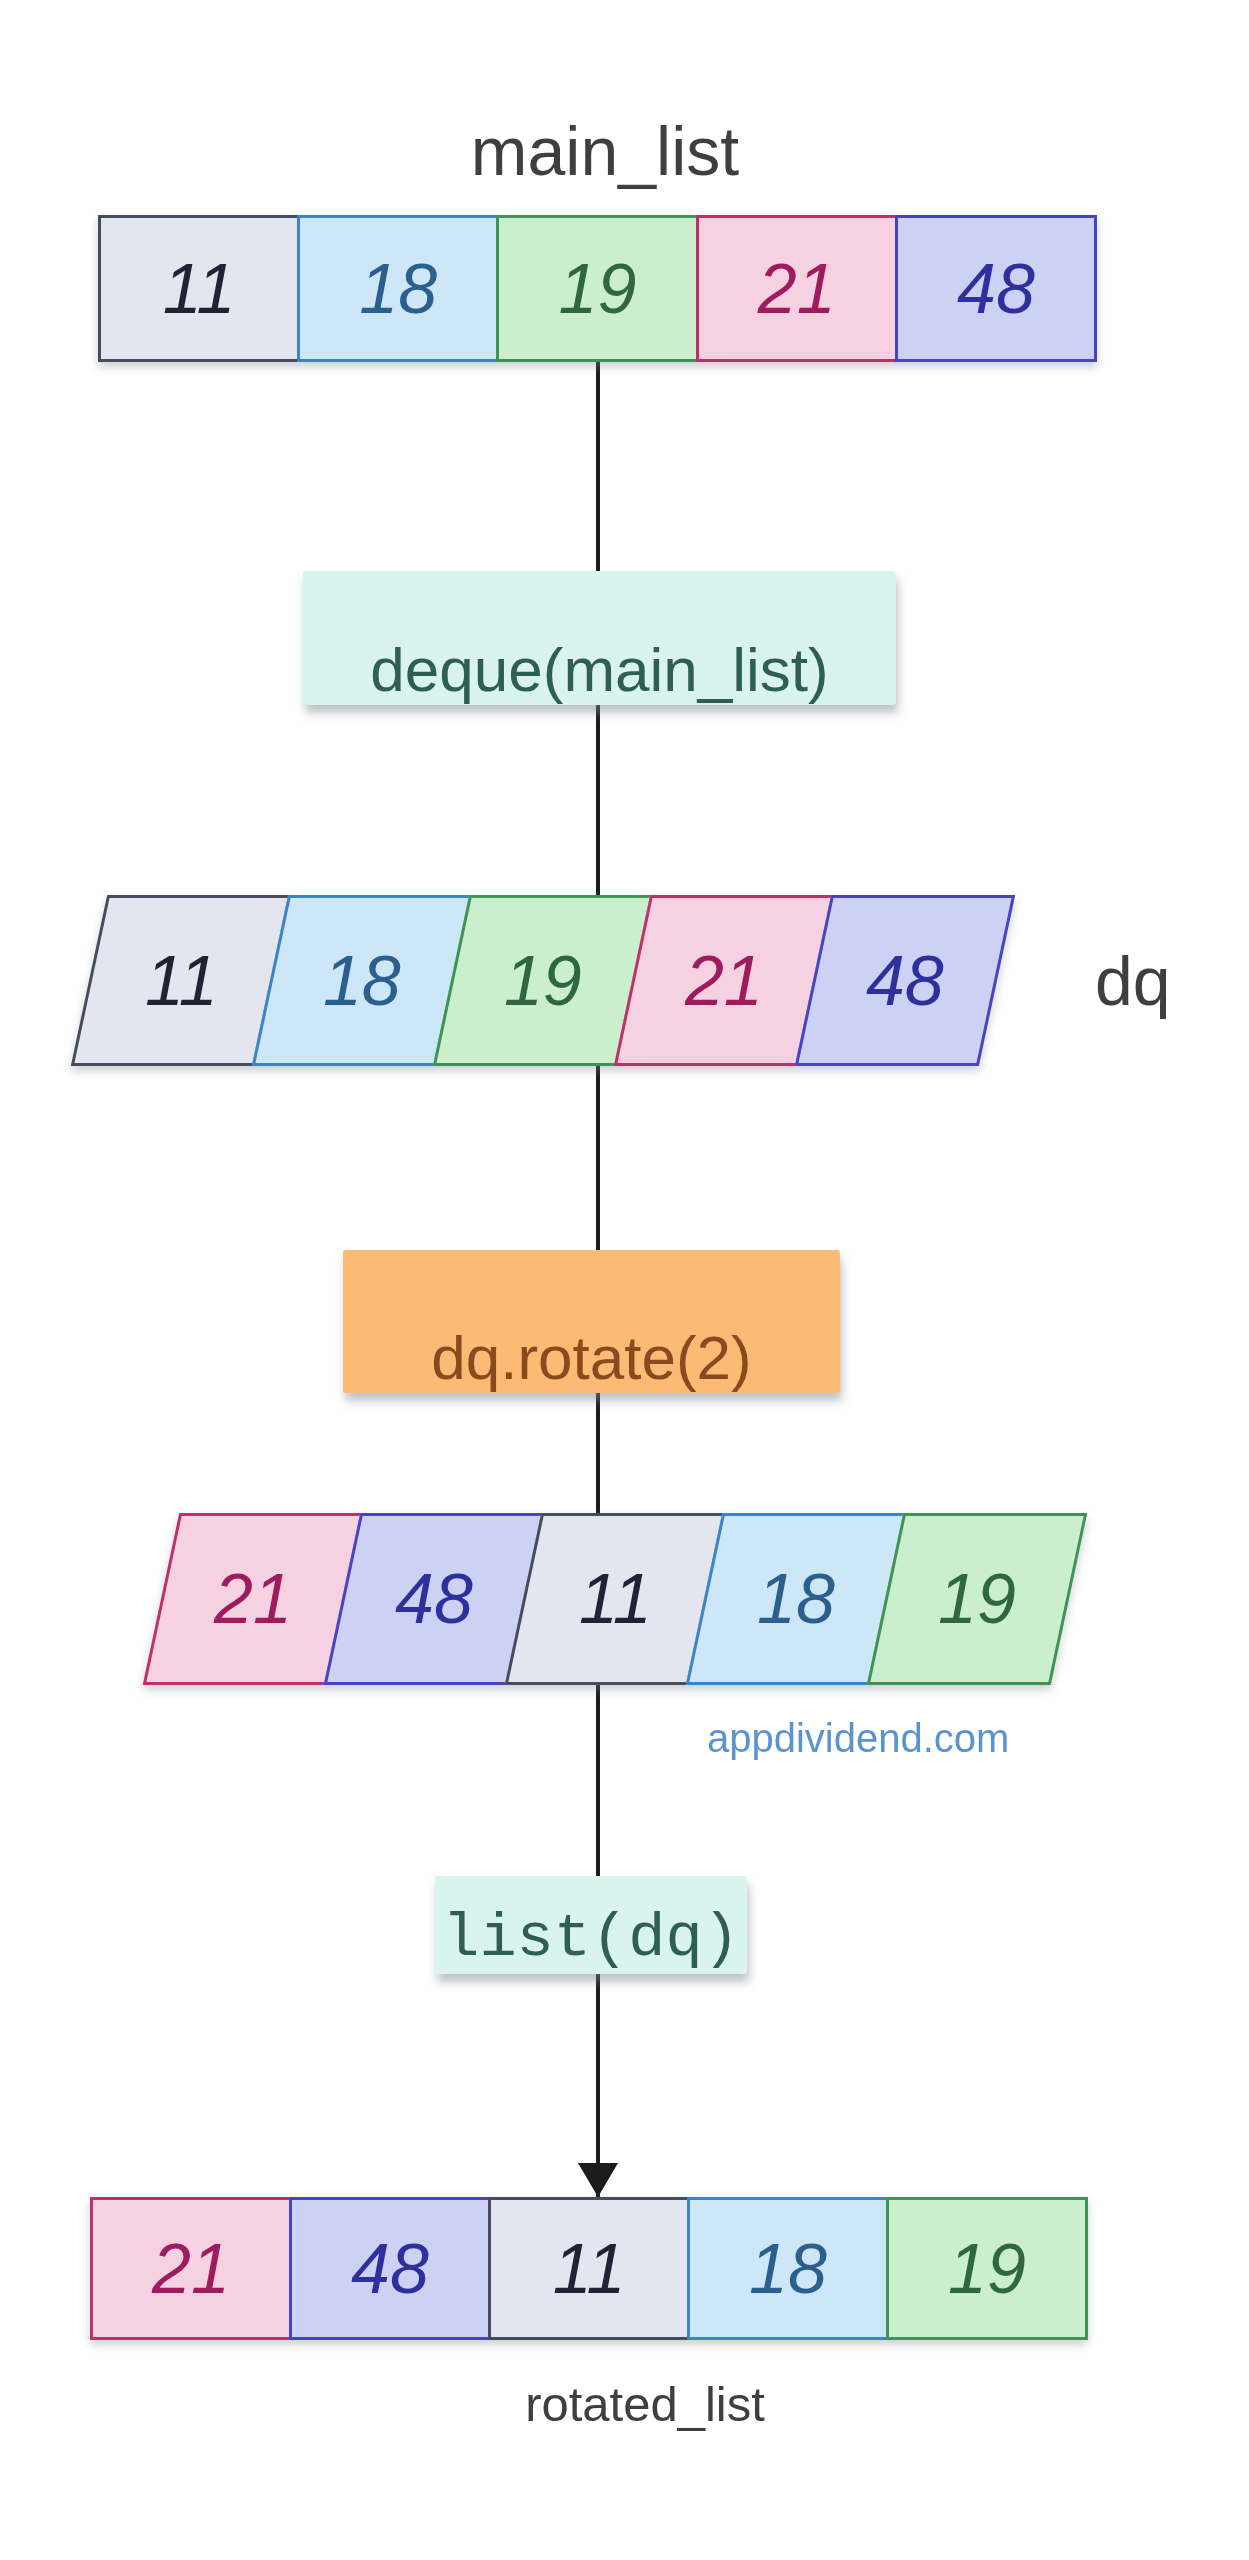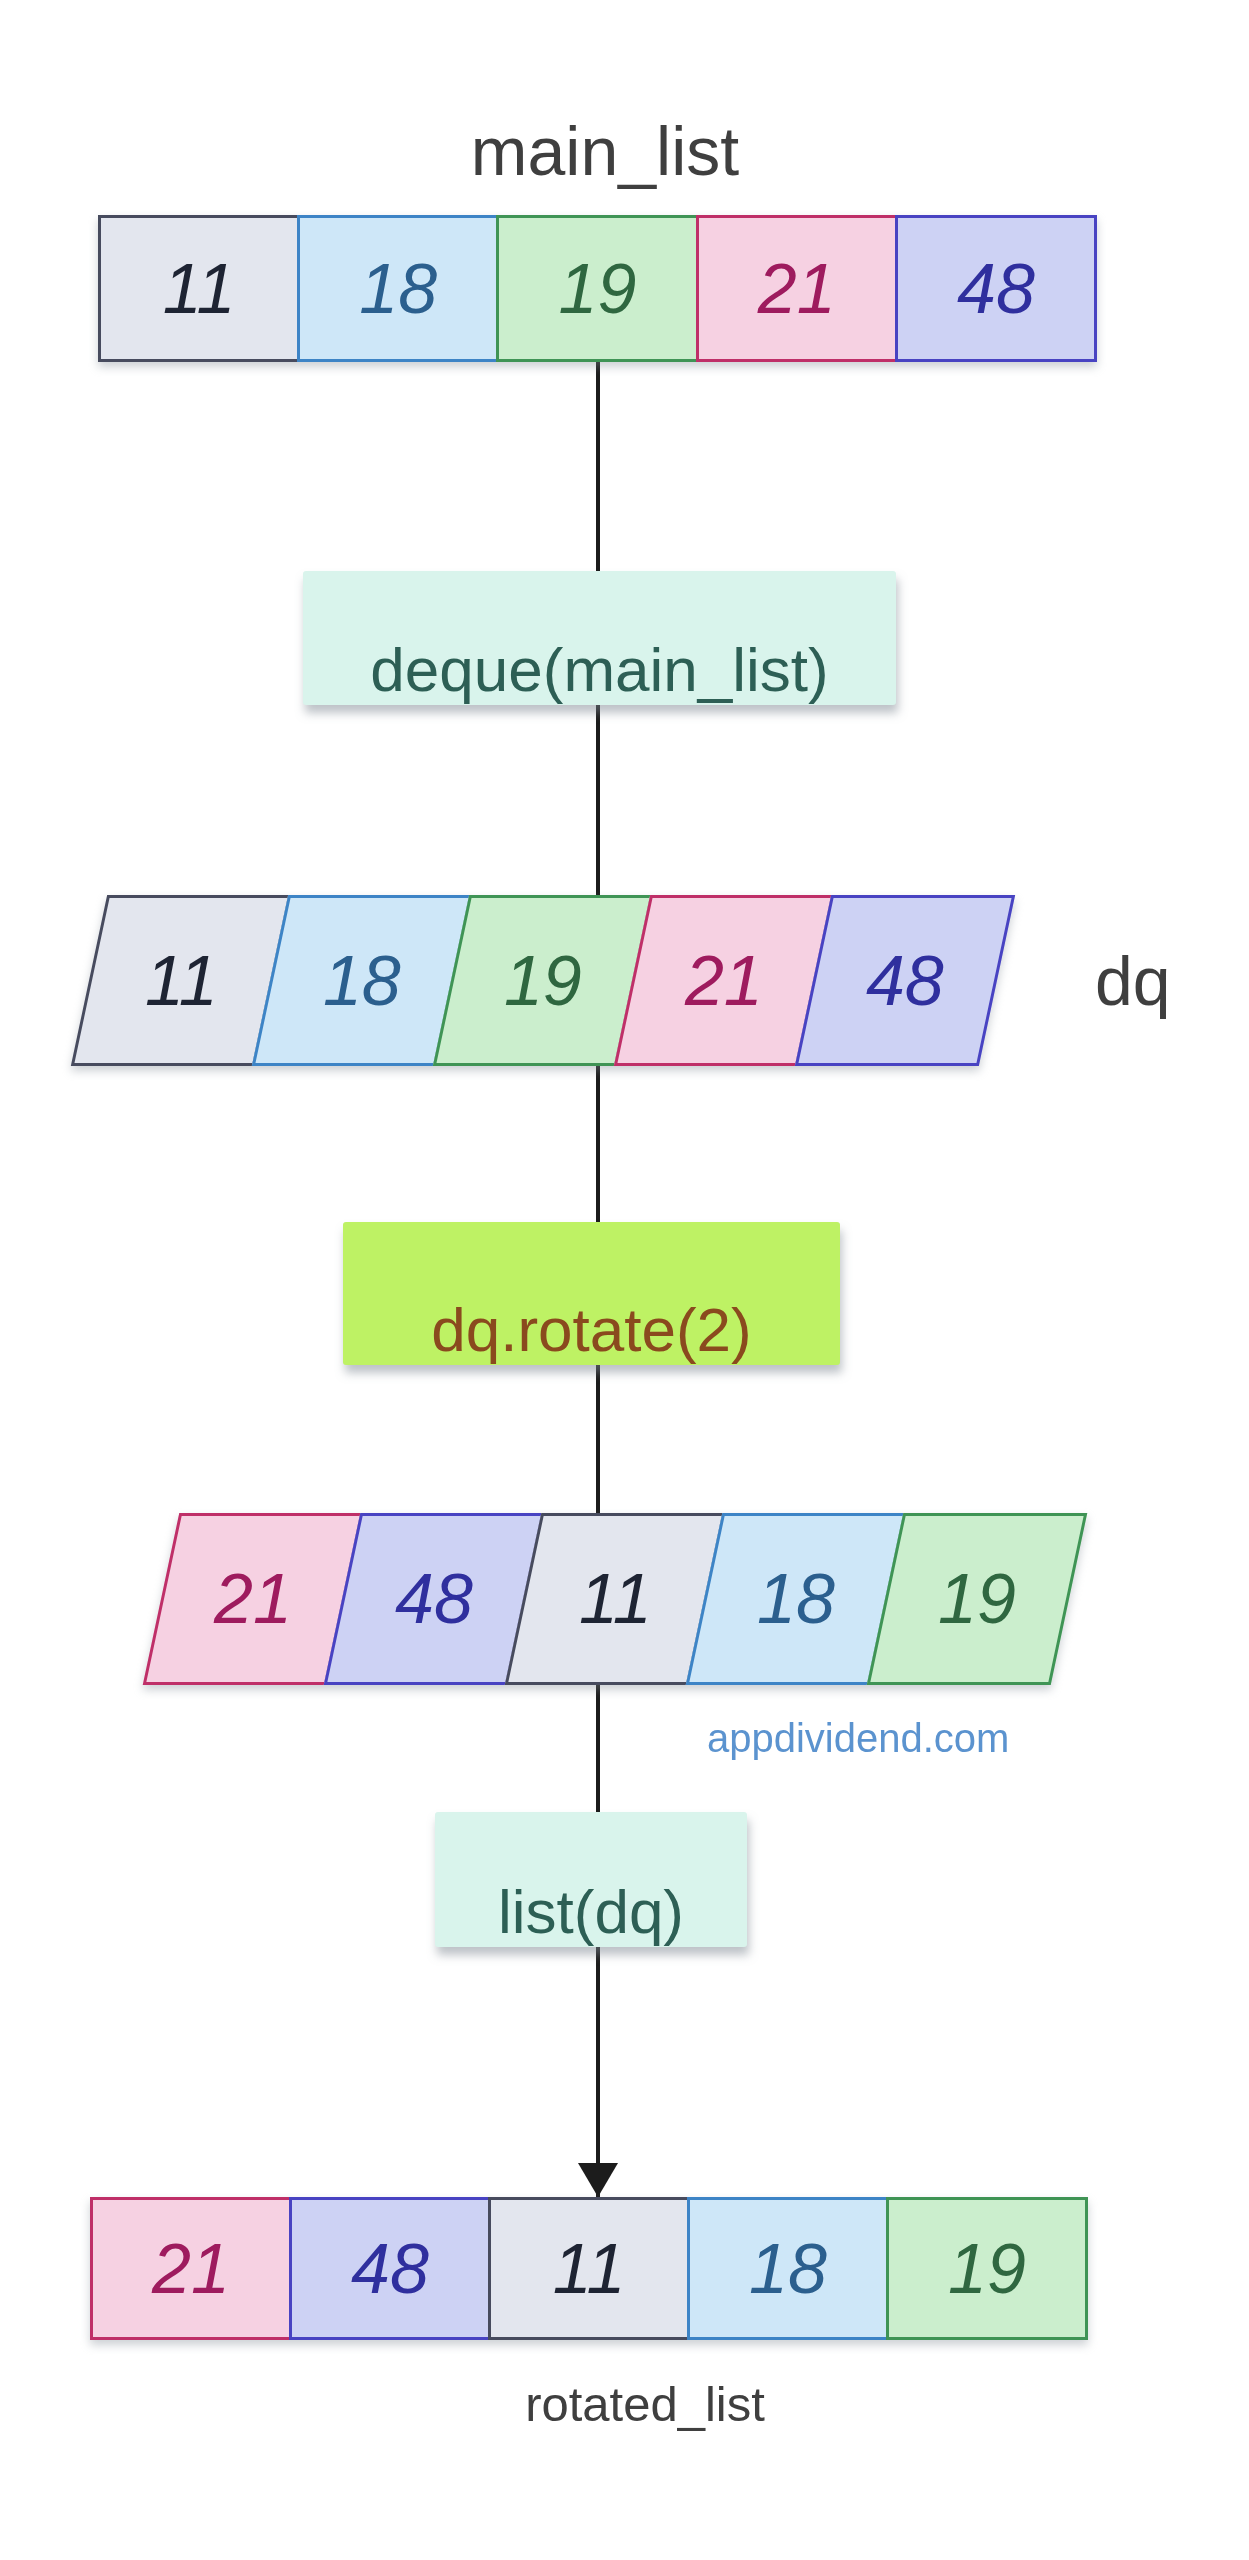--- a/index.html
+++ b/index.html
@@ -73,25 +73,25 @@
     position: absolute;
     display: flex;
     align-items: flex-end;
     justify-content: center;
     border-radius: 3px;
     font-size: 62px;
     white-space: nowrap;
     box-shadow: 2px 8px 10px rgba(125,135,145,0.50);
   }
   .op-mint   { background: #d9f4ec; color: #2d5f55; }
-  .op-yellow { background: #bef264; color: #8a4a1e; }
+  .op-yellow { background: #fdba74; color: #8a4a1e; margin-top: 28px; }
 
   #box-deque  { left: 303px; top: 571px;  width: 593px; height: 134px; }
   #box-rotate { left: 343px; top: 1222px; width: 497px; height: 143px; }
-  #box-list   { left: 435px; top: 1812px; width: 312px; height: 135px; }
+  #box-list   { left: 435px; top: 1876px; width: 312px; height: 98px; font-family: Liberation Mono, monospace; }
 
   #title-main    { left: 605px; top: 112px;  transform: translateX(-50%); }
   #label-dq      { left: 1055px; top: 942px; margin-left: 40px; }
   #label-rotated { left: 645px; top: 2376px; transform: translateX(-50%); font-size: 49px; }
 
   #watermark {
     position: absolute;
     left: 707px; top: 1716px;
     color: #5b93cf;
     font-size: 40px;

